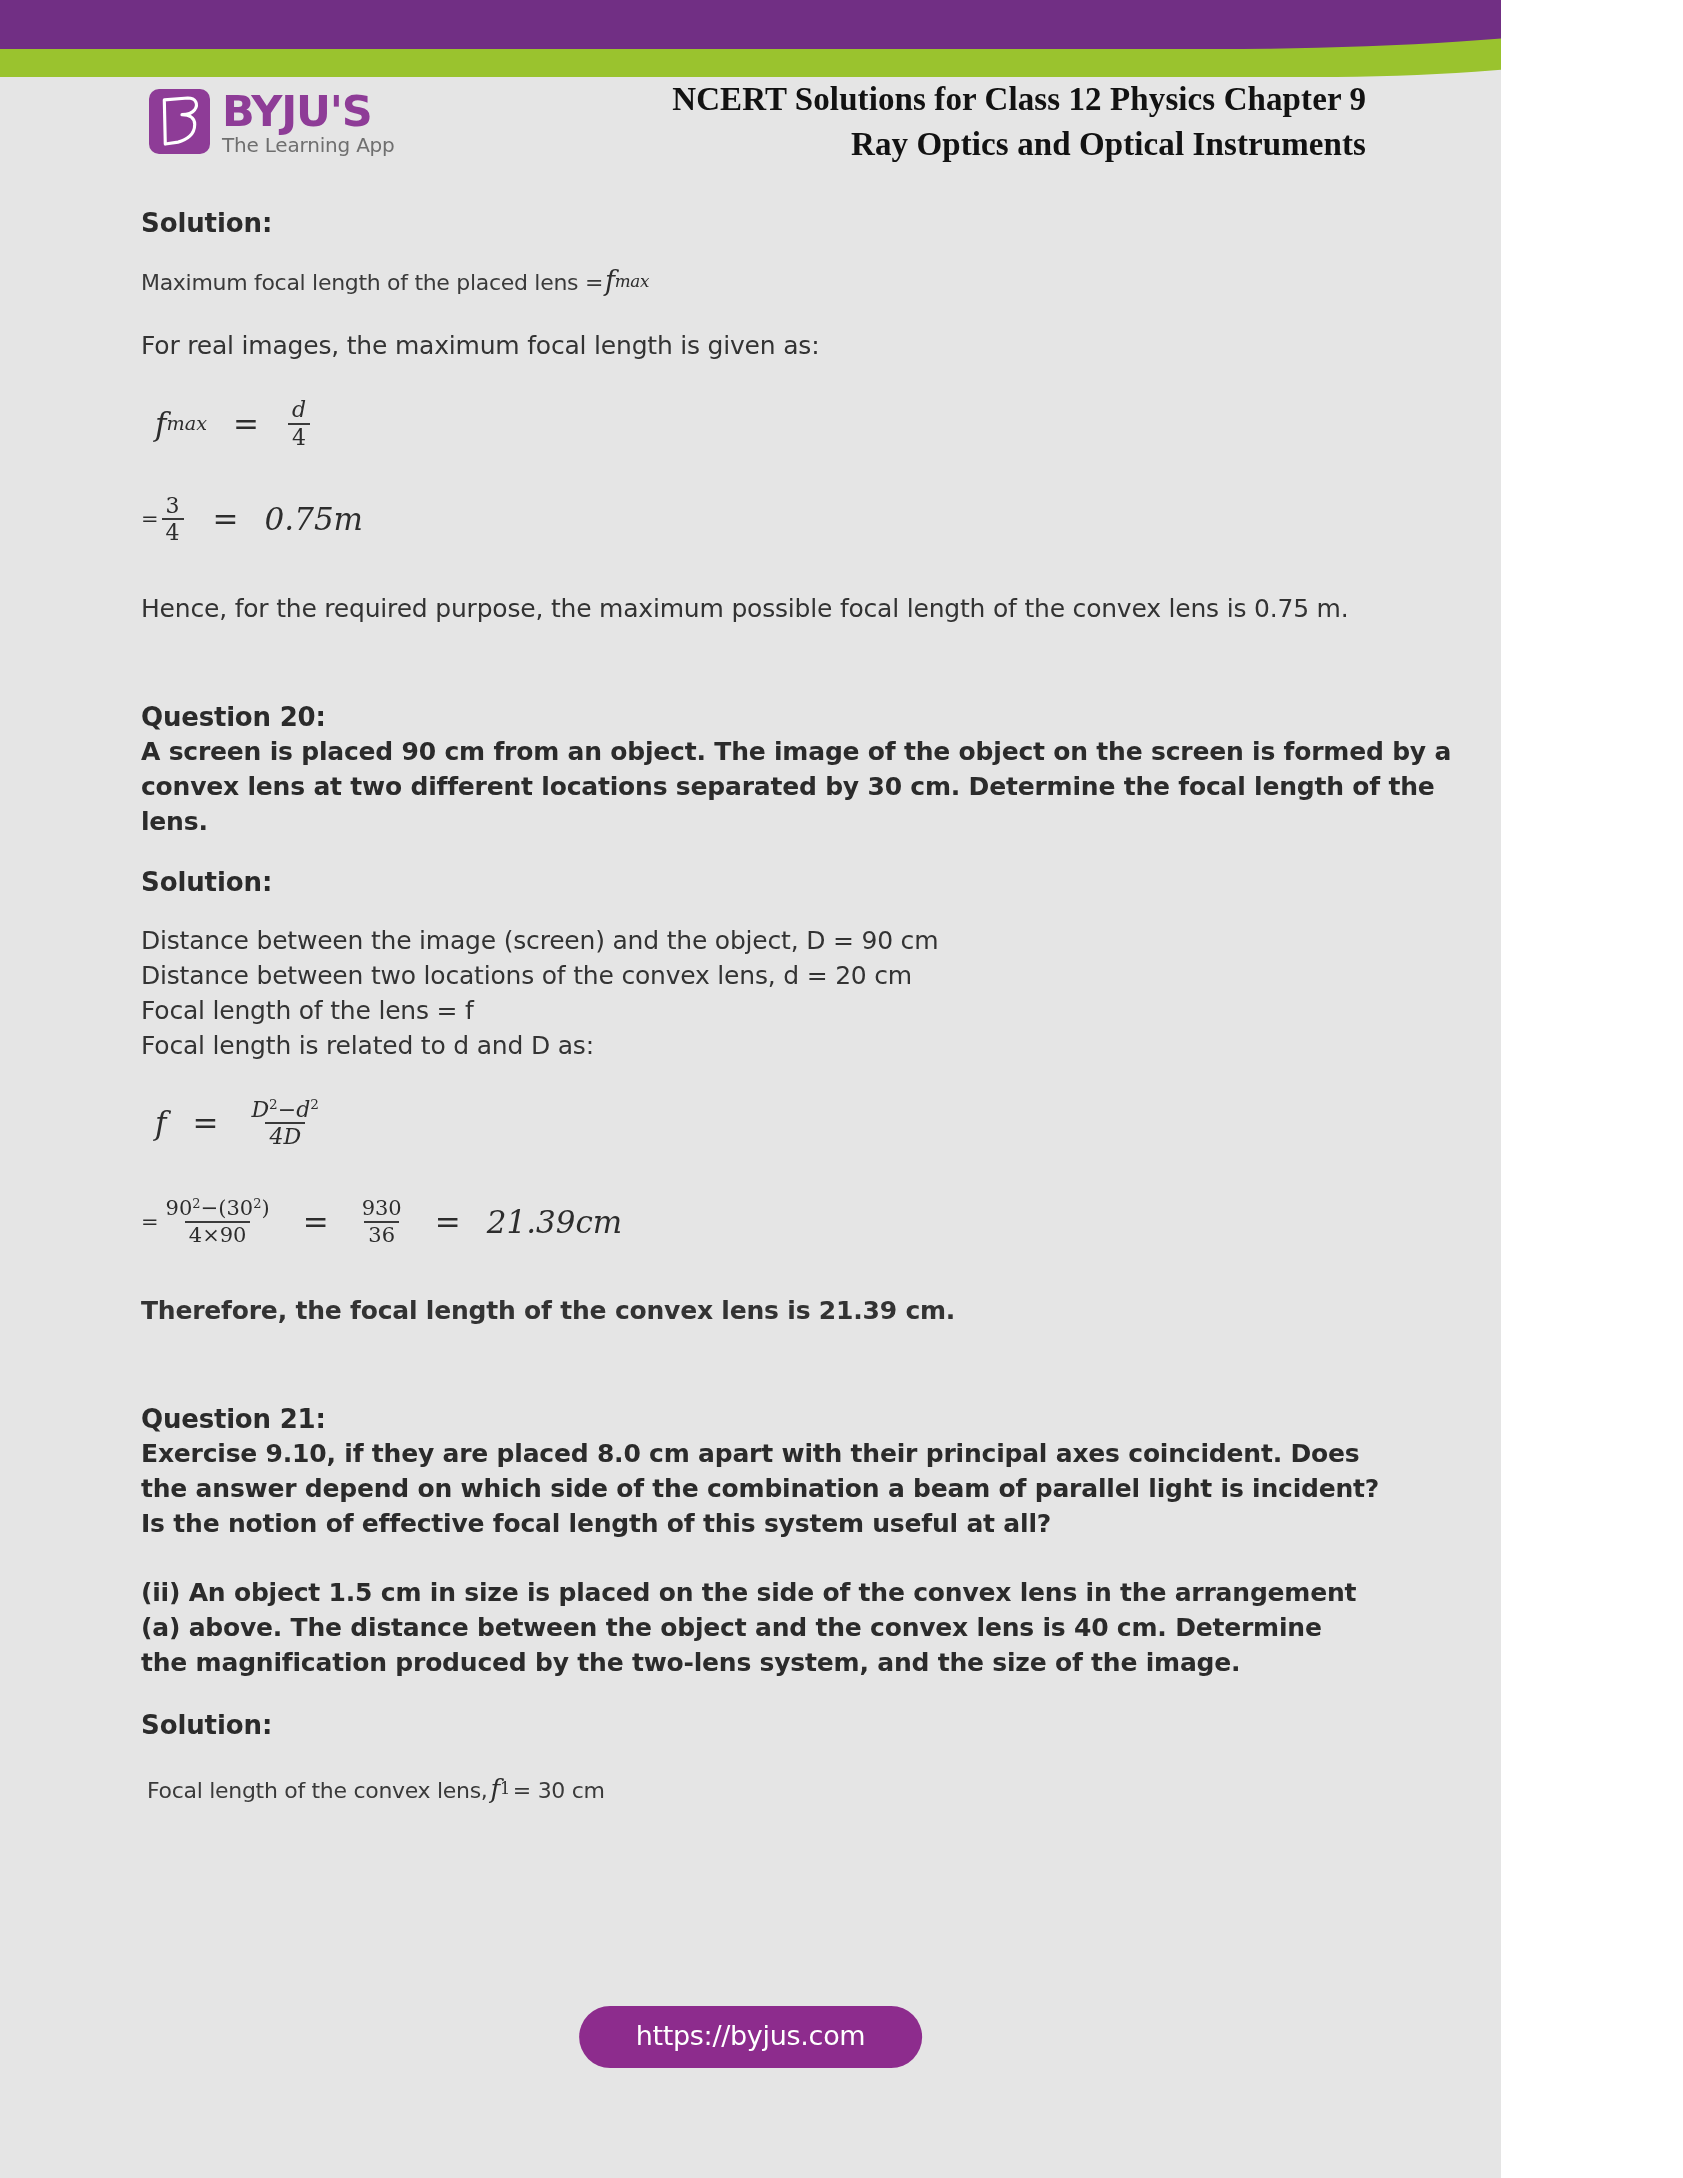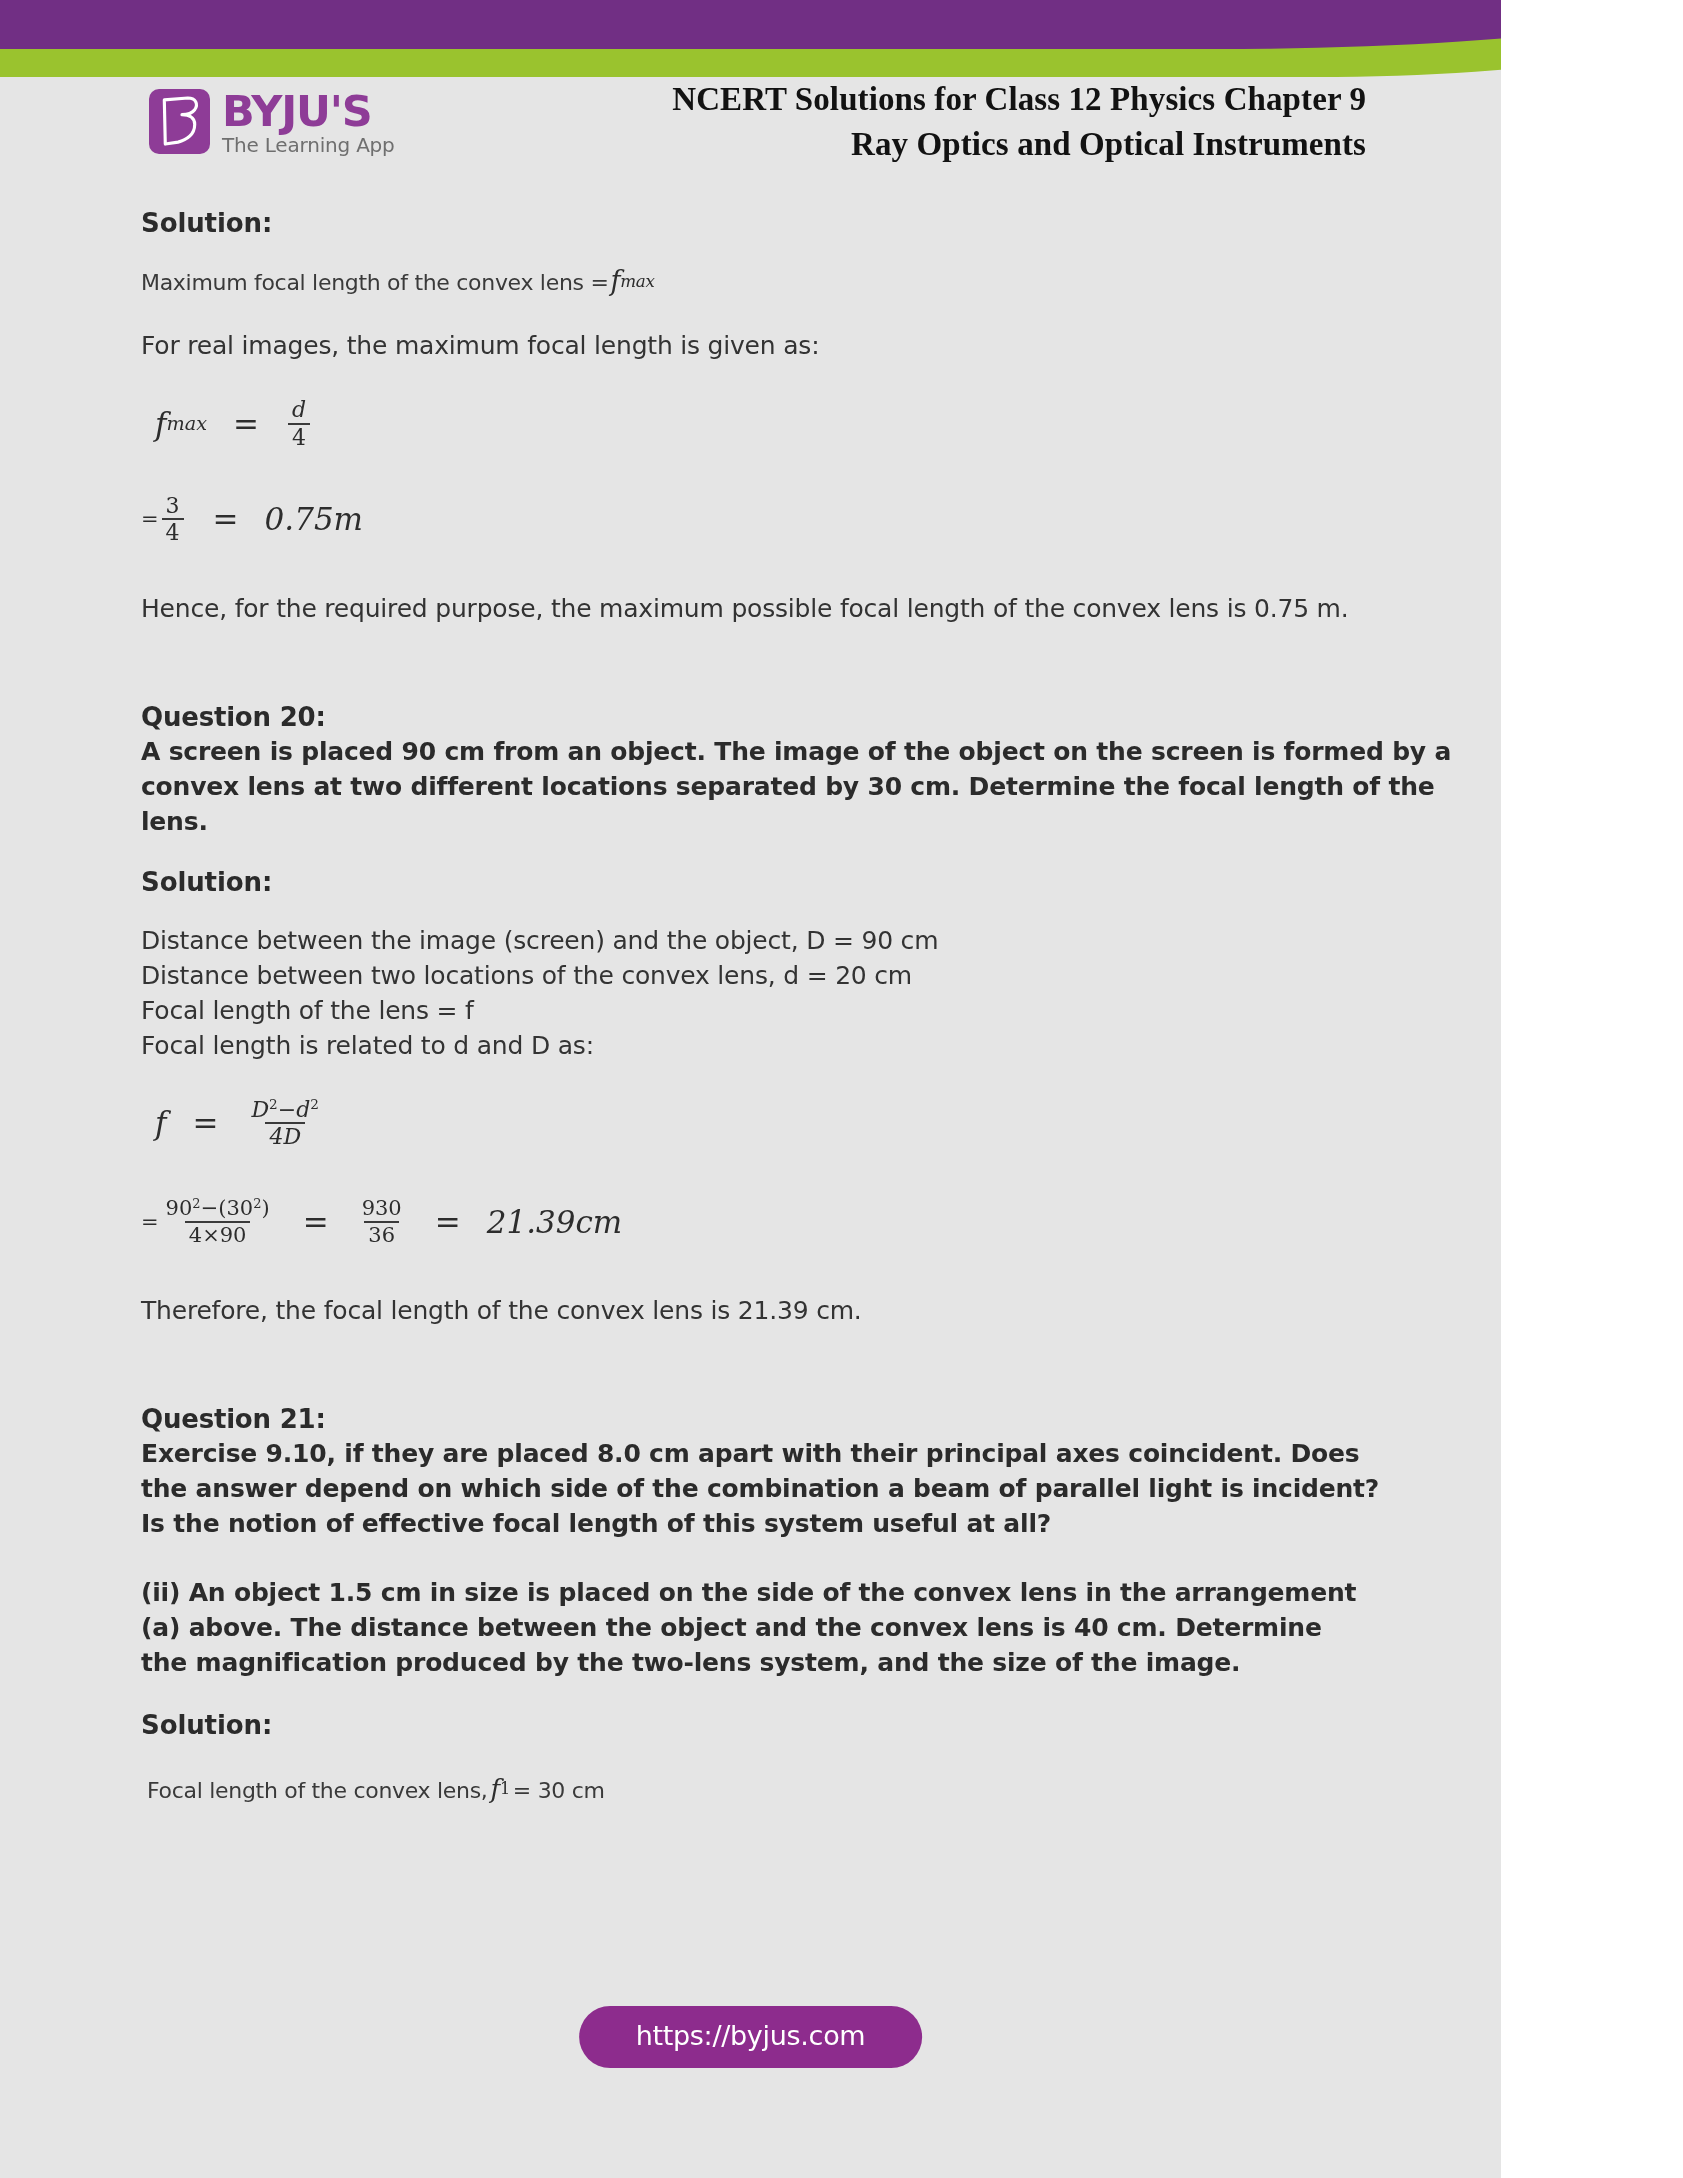--- a/index.html
+++ b/index.html
@@ -147,21 +147,21 @@
     <div>NCERT Solutions for Class 12 Physics Chapter 9</div>
     <div>Ray Optics and Optical Instruments</div>
   </div>
 
   <div class="content">
 
     <div class="h-sol">Solution:</div>
 
 
     <div class="small-para" style="margin-top:28px; display:flex; align-items:baseline;">
-      <span>Maximum focal length of the convex lens = </span>
+      <span>Maximum focal length of the placed lens = </span>
       <span class="math" style="font-size:27px; margin-left:2px;">
         <span class="mi">f</span>
           <span class="msub">max</span>
       </span>
     </div>
 
     <div class="para" style="margin-top:30px;">For real images, the maximum focal length is given as:</div>
 
     <div class="math" style="margin-top:34px; margin-left:14px; font-size:31px;">
       <span class="mi">f</span>
@@ -224,21 +224,21 @@
       <span class="frac" style="font-size:21px;">
         <span class="num">930</span>
         <span class="den">36</span>
       </span>
       <span class="eqsp"></span>
       <span>=</span>
       <span class="eqsp"></span>
       <span class="mi">21.39cm</span>
     </div>
 
-    <div class="para" style="margin-top:46px;">Therefore, the focal length of the convex lens is 21.39 cm.</div>
+    <div class="para" style="margin-top:46px;font-weight:bold;">Therefore, the focal length of the convex lens is 21.39 cm.</div>
 
     <div class="q-head" style="margin-top:73px;">Question 21:</div>
     <div class="q-body">Exercise 9.10, if they are placed 8.0 cm apart with their principal axes coincident. Does</div>
     <div class="q-body">the answer depend on which side of the combination a beam of parallel light is incident?</div>
     <div class="q-body">Is the notion of effective focal length of this system useful at all?</div>
 
     <div class="q-body" style="margin-top:34px;">(ii) An object 1.5 cm in size is placed on the side of the convex lens in the arrangement</div>
     <div class="q-body">(a) above. The distance between the object and the convex lens is 40 cm. Determine</div>
     <div class="q-body">the magnification produced by the two-lens system, and the size of the image.</div>
 

